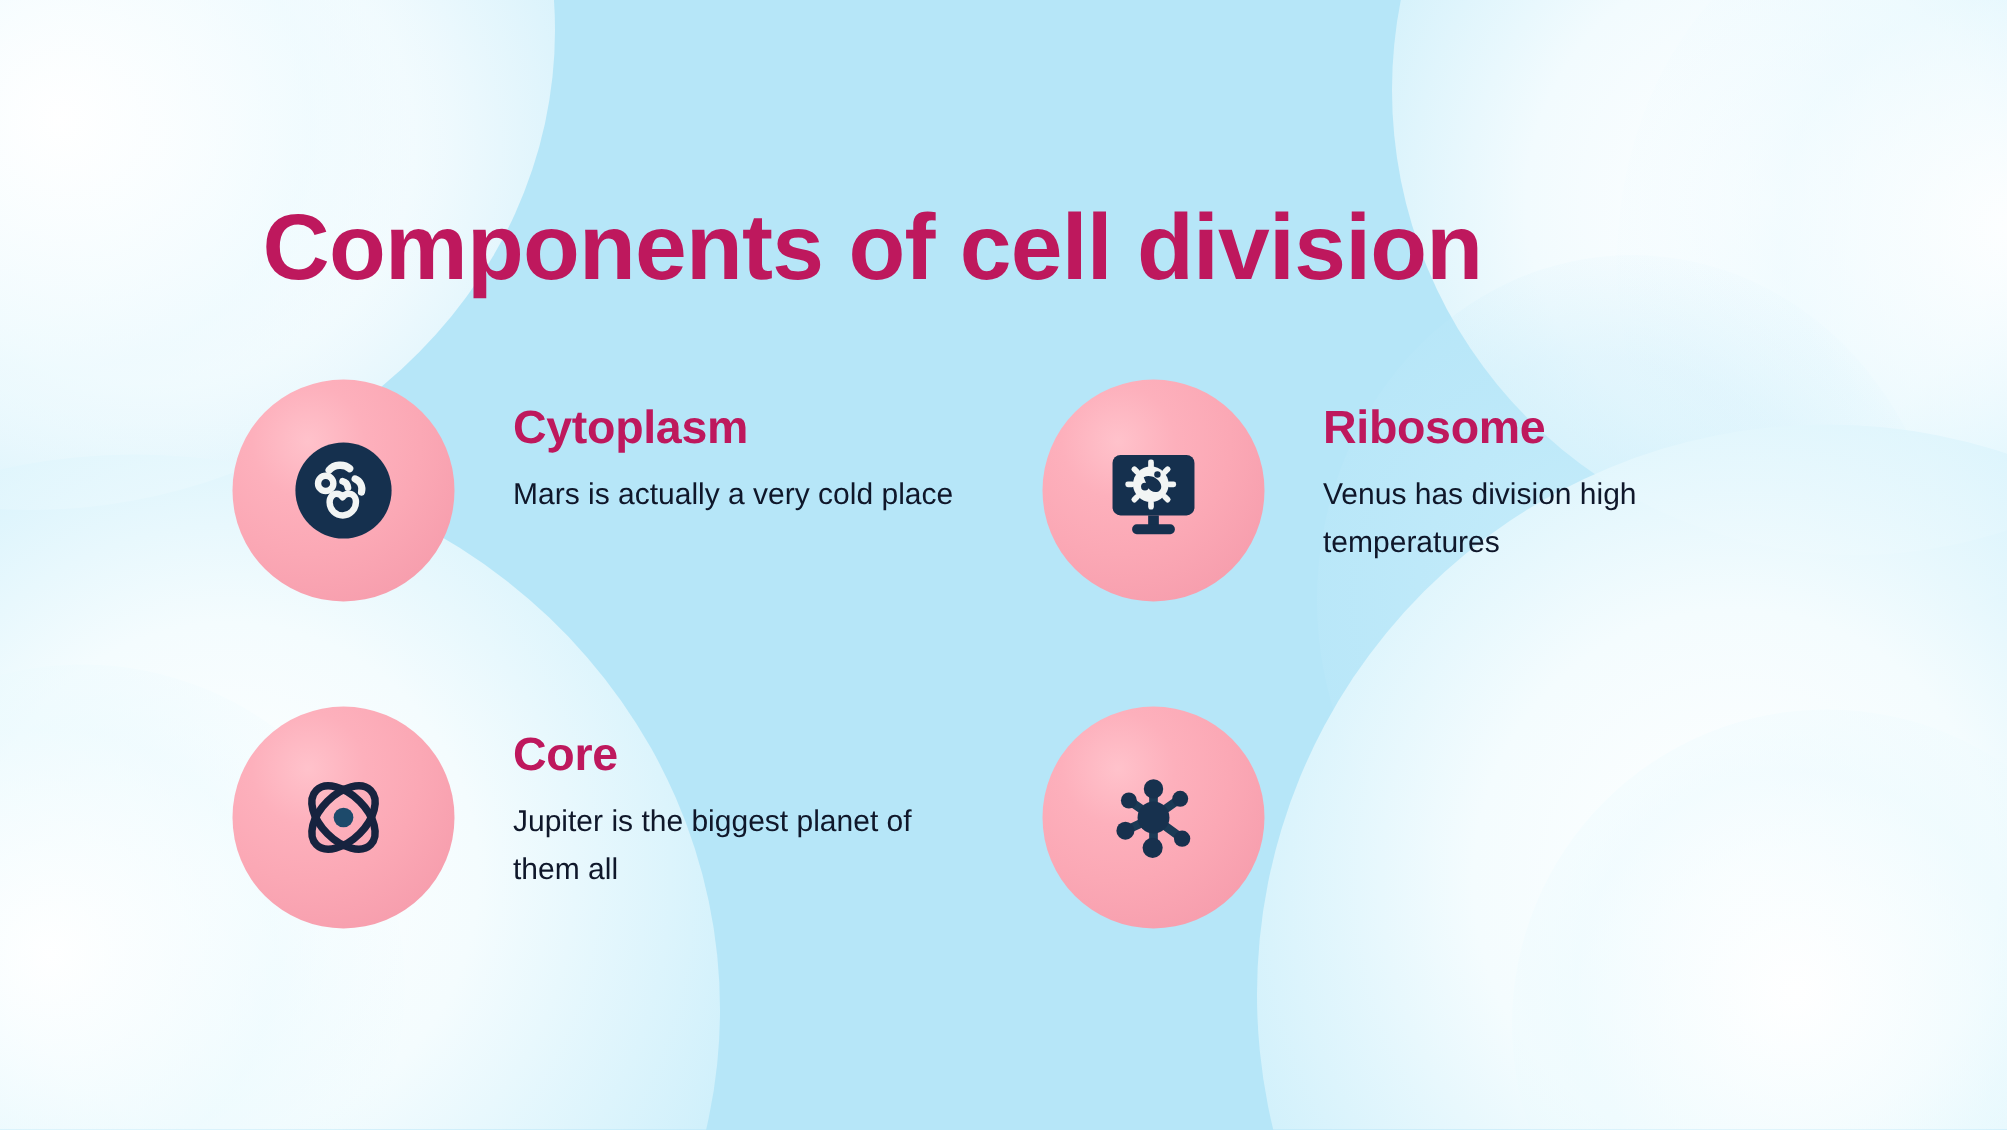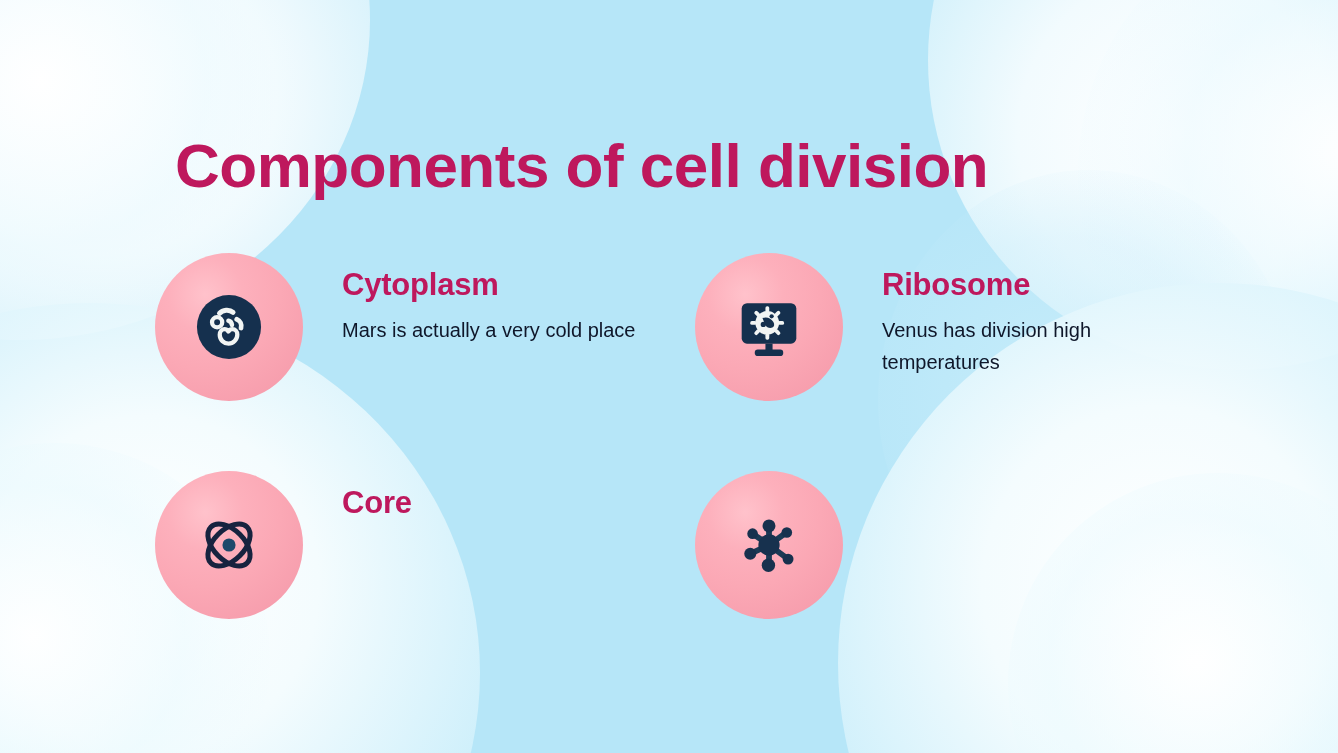--- a/index.html
+++ b/index.html
@@ -268,20 +268,21 @@
             <g stroke="#17233f" stroke-width="4.1" fill="none">
               <ellipse cx="32" cy="32" rx="21" ry="12.5" transform="rotate(45 32 32)"></ellipse>
               <ellipse cx="32" cy="32" rx="21" ry="12.5" transform="rotate(-45 32 32)"></ellipse>
             </g>
             <circle cx="32" cy="32" r="5.4" fill="#1d4a6b"></circle>
           </svg>
         </span>
       </div>
       <div class="feature-text">
         <h2 class="feature-title">Core</h2>
+        <p class="feature-desc">Jupiter is the biggest planet of them all</p>
       </div>
     </div>
 
     <div class="feature">
       <div class="circle">
         <span>
           <svg width="74" height="74" viewBox="0 0 64 64" aria-hidden="true">
             <g stroke="#1b3a55" stroke-width="5" stroke-linecap="round">
               <line x1="32" y1="32" x2="32" y2="17"></line>
               <line x1="32" y1="32" x2="46" y2="22"></line>

